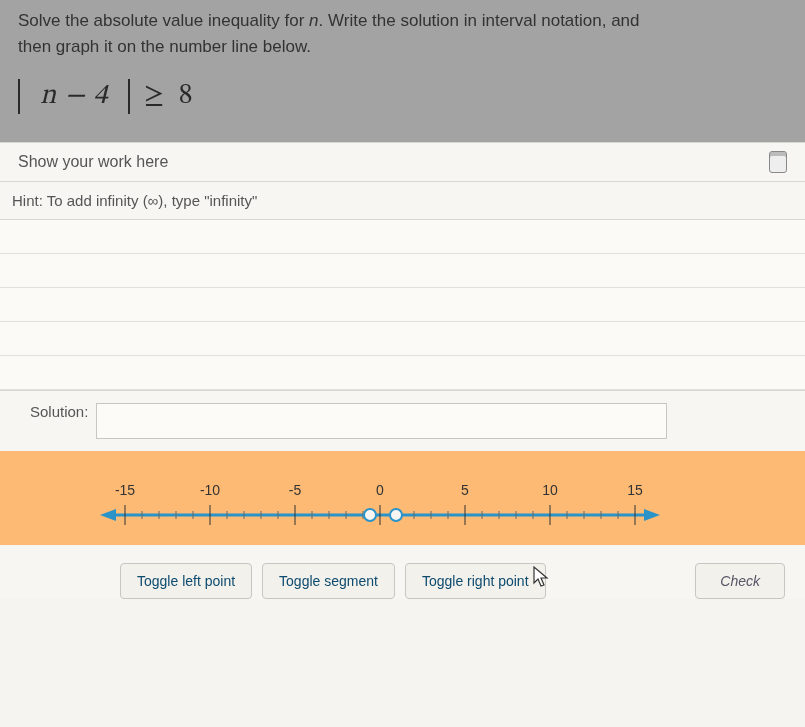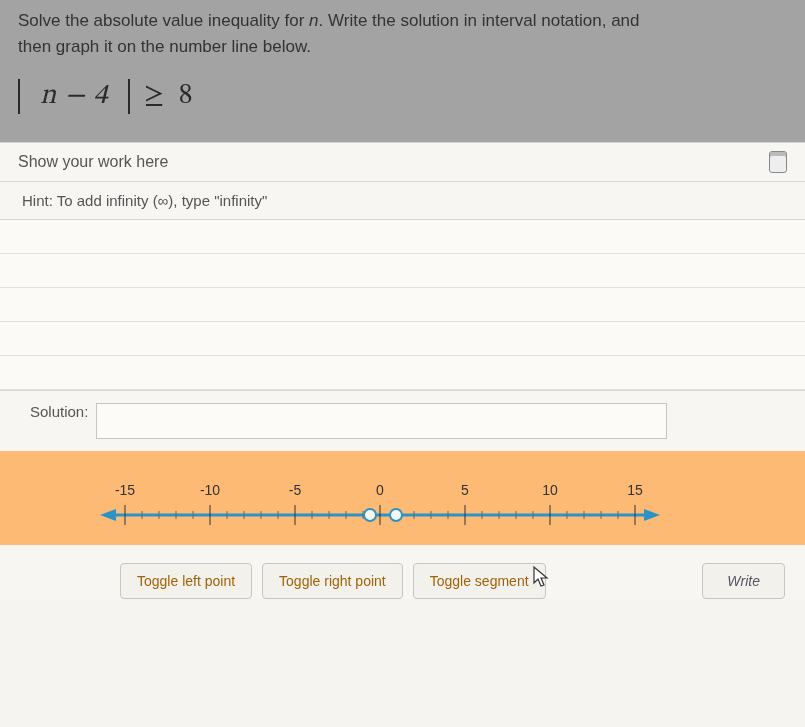--- a/index.html
+++ b/index.html
@@ -41,21 +41,21 @@
     .divider { height: 1px; background: #d8d6d0; }
     .section-head {
       padding: 10px 18px;
       font-size: 16px;
       color: #555;
       border-bottom: 1px solid #d8d6d0;
       background: #f7f6f3;
       position: relative;
     }
     .hint-row {
-      padding: 10px 22px;
+      padding: 10px 12px;
       font-size: 15px;
       color: #555;
       border-bottom: 1px solid #d8d6d0;
       background: #f7f6f3;
     }
     .calc-icon {
       position: absolute;
       right: 18px;
       top: 8px;
       width: 18px; height: 22px;
@@ -103,21 +103,21 @@
       align-items: center;
       gap: 10px;
       padding: 18px 20px 0 120px;
       background: #f7f6f3;
     }
     .btn {
       border: 1px solid #c8c6c0;
       background: #f3f1ec;
       padding: 9px 16px;
       font-size: 14px;
-      color: #a16207;
+      color: #0c4a6e;
       border-radius: 4px;
       cursor: pointer;
     }
     .spacer { flex: 1; }
     .btn-check {
       padding: 9px 24px;
       font-style: italic;
       color: #556;
     }
     .cursor-icon {
@@ -214,21 +214,21 @@
       <text x="280" y="20">0</text>
       <text x="365" y="20">5</text>
       <text x="450" y="20">10</text>
       <text x="535" y="20">15</text>
     </g>
   </svg>
 </div>
 
 <div class="button-row">
   <button class="btn">Toggle left point</button>
+  <button class="btn">Toggle segment</button>
   <button class="btn">Toggle right point</button>
-  <button class="btn">Toggle segment</button>
   <div class="spacer"></div>
-  <button class="btn btn-check">Write</button>
+  <button class="btn btn-check">Check</button>
 </div>
 
 <svg class="cursor-icon" width="24" height="24" style="left:530px; top:565px;" viewBox="0 0 24 24">
   <path d="M4 2 L4 18 L8 14 L11 21 L14 20 L11 13 L17 13 Z" fill="#fff" stroke="#333" stroke-width="1.2"></path>
 </svg>
 
 </body></html>

